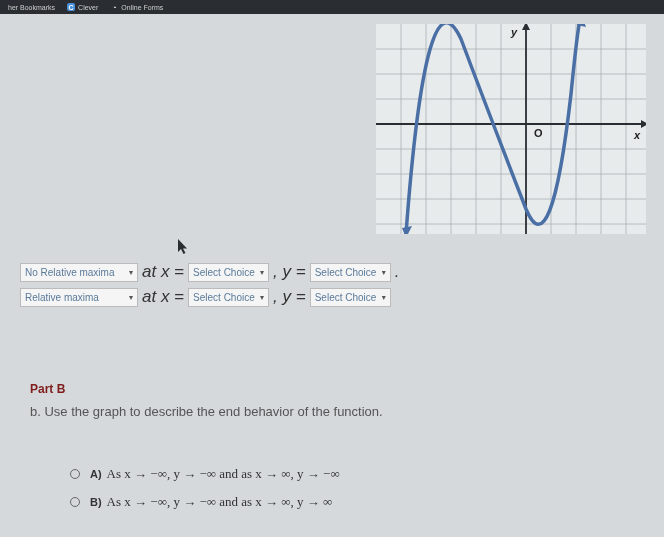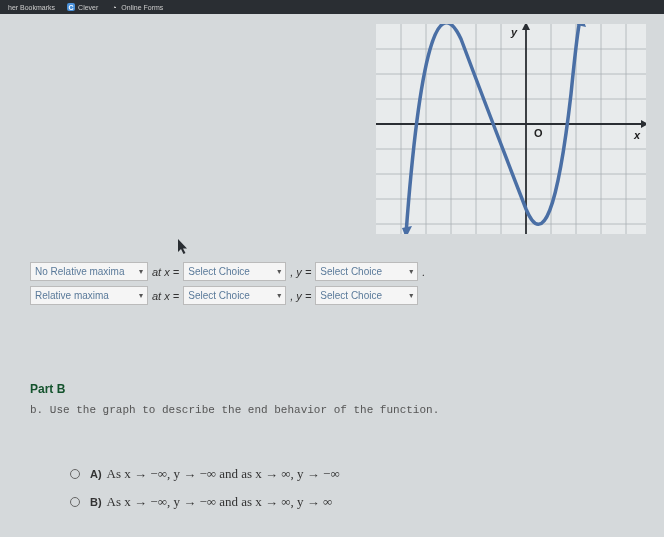--- a/index.html
+++ b/index.html
@@ -44,21 +44,21 @@
     .graph-container {
       position: absolute;
       right: 18px;
       top: 10px;
       width: 270px;
       height: 210px;
     }
     .dropdown-section {
       position: absolute;
       top: 248px;
-      left: 30px;
+      left: 20px;
     }
     .dropdown-row {
       display: flex;
       align-items: center;
       margin-bottom: 5px;
       font-size: 11px;
       color: #333;
     }
     .select-box {
       border: 1px solid #bbb;
@@ -66,43 +66,42 @@
       padding: 2px 4px;
       font-size: 10px;
       color: #666;
       height: 19px;
       display: flex;
       align-items: center;
       justify-content: space-between;
       gap: 4px;
     }
     .select-box.main { width: 118px; color: #5a7a9a; }
-    .select-box.choice { width: 103px; color: #5a7a9a; }
+    .select-box.choice { width: 81px; color: #5a7a9a; }
     .select-arrow { font-size: 8px; color: #555; }
     .connector {
-      font-size: 11px;
+      font-size: 17px;
       color: #333;
       padding: 0 4px;
       font-style: italic;
     }
     .part-b {
       position: absolute;
       top: 368px;
       left: 30px;
     }
     .part-title {
       font-size: 12px;
       font-weight: bold;
-      color: #14532d;
+      color: #7f1d1d;
       margin-bottom: 8px;
     }
     .part-desc {
-      font-size: 11px;
+      font-size: 13px;
       color: #555;
-      font-family: Liberation Mono, monospace;
     }
     .answer-options {
       position: absolute;
       top: 452px;
       left: 70px;
     }
     .option-row {
       display: flex;
       align-items: center;
       margin-bottom: 12px;

